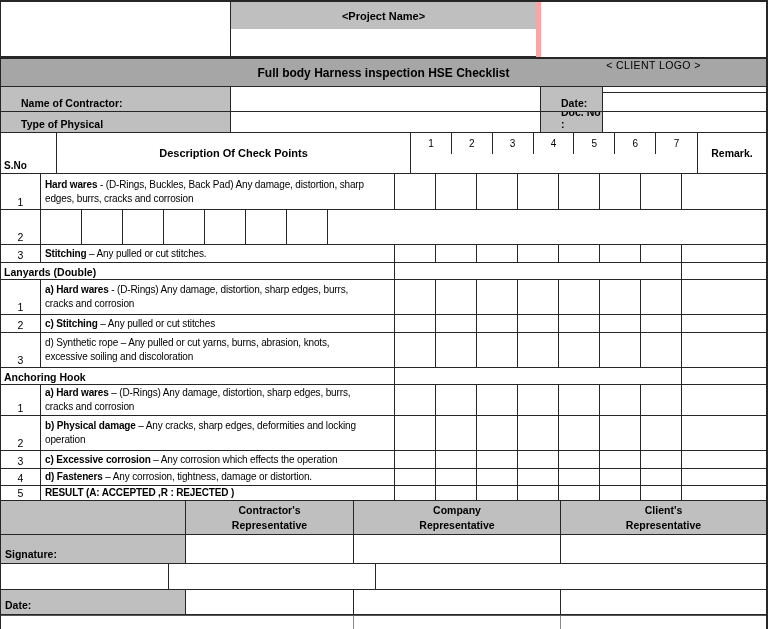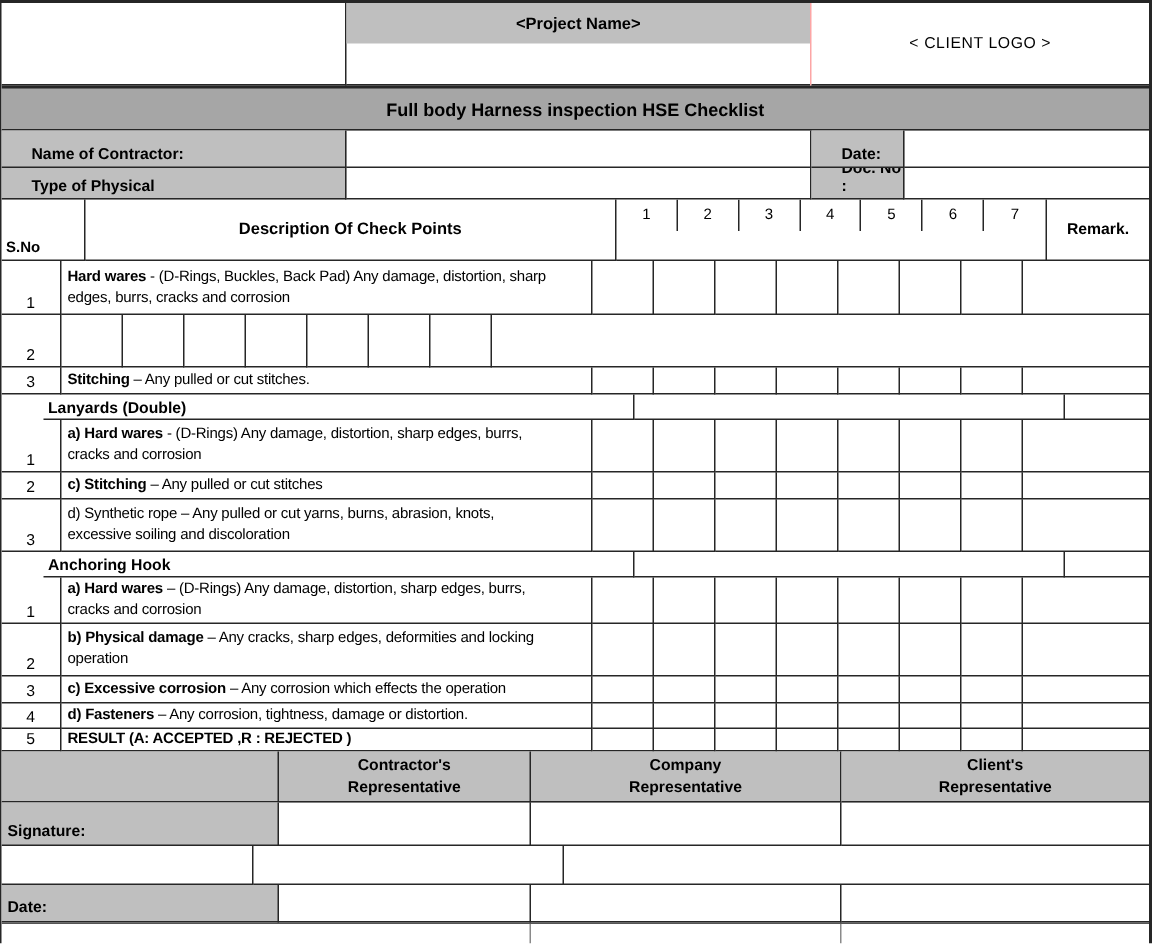--- a/index.html
+++ b/index.html
@@ -6,59 +6,59 @@
   body{font-family:"Liberation Sans","DejaVu Sans",sans-serif;color:#000;}
   #sheet{width:768px;height:629px;box-sizing:border-box;border-left:1px solid #262626;border-top:2px solid #262626;border-right:2px solid #262626;overflow:hidden;background:#fff;}
   .row{display:flex;width:100%;box-sizing:border-box;}
   .cell{box-sizing:border-box;border-right:1px solid #262626;border-bottom:1px solid #262626;overflow:hidden;}
   .cell.last{flex:1;border-right:none;}
   .gray{background:var(--label-bg,#bfbfbf);}
   .b{font-weight:bold;}
   
   .projcell{height:27px;display:flex;align-items:center;justify-content:center;font-size:11px;font-weight:bold;}
   .projempty{height:28px;border-bottom:1px solid #262626;box-sizing:border-box;}
-  .logocell{display:flex;align-items:center;justify-content:center;font-size:10.5px;letter-spacing:.4px;}
+  .logocell{display:flex;align-items:center;justify-content:center;font-size:10.5px;letter-spacing:.4px;margin-top:36px;}
   .titlebar{height:30px;background:var(--title-bg,#a6a6a6);border-top:2px solid #262626;border-bottom:1px solid #262626;box-sizing:border-box;display:flex;align-items:center;justify-content:center;font-size:12px;font-weight:bold;}
   
   .lab{display:flex;align-items:flex-end;padding:0 0 2px 20px;font-size:10.5px;font-weight:bold;}
   
   .chead{display:flex;align-items:center;justify-content:center;font-weight:bold;text-align:center;}
   .snohead{display:flex;align-items:flex-end;padding:0 0 2px 3px;font-size:10px;font-weight:bold;}
   .idtop{height:20px;border-bottom:1px solid #262626;box-sizing:border-box;display:flex;align-items:center;justify-content:center;font-size:10px;font-weight:bold;}
   .idnums{display:flex;height:21px;}
   .idnum{width:41px;box-sizing:border-box;border-right:1px solid #262626;display:flex;align-items:center;justify-content:center;font-size:10px;}
   .idnum:last-child{border-right:none;}
   
   .sno{width:40px;display:flex;align-items:flex-end;justify-content:center;padding-bottom:1px;font-size:10.5px;}
   .desc{width:354px;display:flex;align-items:center;padding:1px 4px;}
   .dtext{display:block;white-space:pre-line;font-size:10px;line-height:14px;letter-spacing:-0.15px;}
   .idc{width:41px;}
   .remc{flex:1;border-right:none;}
-  .secrow .seclab{width:394px;display:flex;align-items:flex-end;padding:0 0 1px 3px;font-size:10.5px;font-weight:bold;margin-left:28px;}
+  .secrow .seclab{width:394px;display:flex;align-items:flex-end;padding:0 0 1px 3px;font-size:10.5px;font-weight:bold;}
   .secrow .secmid{width:287px;}
   .h36{height:36px}.h35{height:35px}.h31{height:31px}.h18{height:18px}.h17{height:17px}.h15{height:15px}
   .h36>.cell,.h35>.cell,.h31>.cell,.h18>.cell,.h17>.cell,.h15>.cell{height:100%}
   
   .so-head{height:34px;}
   .so-head .cell{display:flex;align-items:center;justify-content:center;text-align:center;font-size:10.5px;font-weight:bold;}
   .so-head .ht{white-space:pre-line;line-height:15px;}
   .so-lab{display:flex;align-items:flex-end;padding:0 0 3px 4px;font-size:10.5px;font-weight:bold;}
   .c0{width:185px}.c1{width:168px}.c2{width:207px}
   .partial{height:16px;border-top:1px solid #555;}
   .partial .pcell{box-sizing:border-box;border-right:1px solid #8a8a8a;}
   .p0{width:353px}.p1{width:207px}
 </style>
 </head>
 <body>
 
 <div id="sheet">
 
   <div class="row" style="height:55px">
     <div class="cell" style="width:230px;height:55px"></div>
-    <div style="width:310px;box-sizing:border-box;border-right:1px solid #fca5a5">
+    <div style="width:310px;box-sizing:border-box;border-right:5px solid #fca5a5">
       <div class="projcell gray">&lt;Project Name&gt;</div>
       <div class="projempty"></div>
     </div>
     <div class="cell last logocell" style="height:55px">&lt; CLIENT LOGO &gt;</div>
   </div>
 
   <div class="titlebar">Full body Harness inspection HSE Checklist</div>
 
   <div class="row" style="height:25px">
     <div class="cell lab gray" style="width:230px;height:25px">Name of Contractor:</div>

